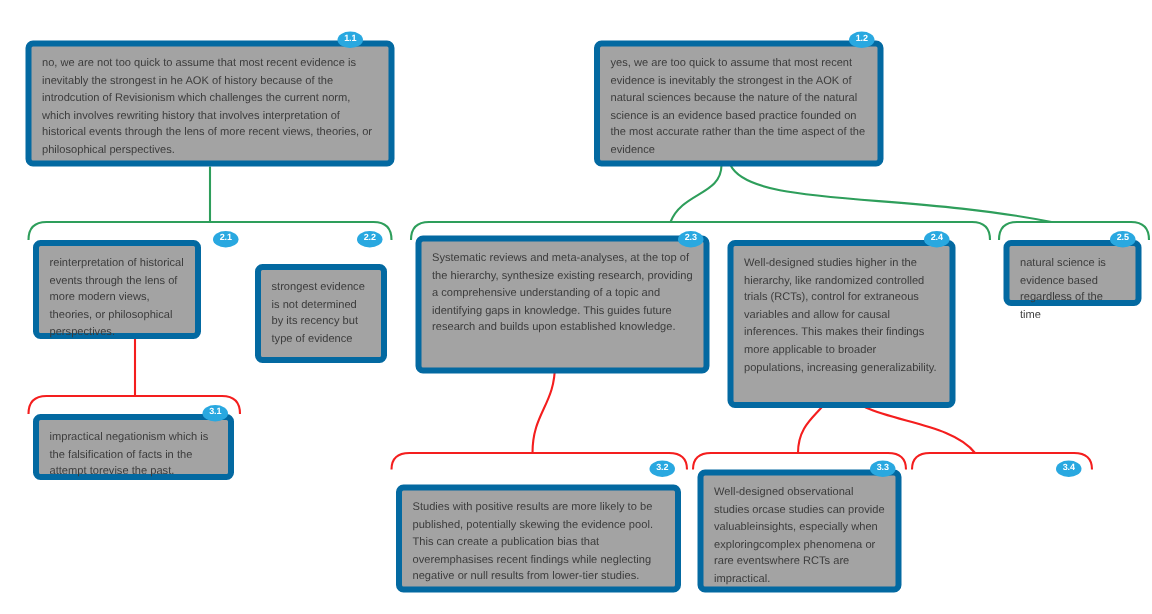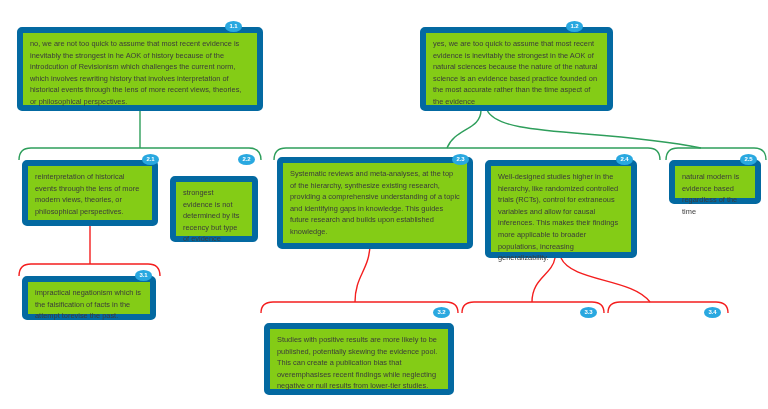--- a/index.html
+++ b/index.html
@@ -19,22 +19,22 @@
     position: absolute;
     left: 0;
     top: 0;
     width: 768px;
     height: 409px;
     pointer-events: none;
   }
   .node {
     position: absolute;
     box-sizing: border-box;
-    background: #84cc16;
-    border: 6px solid #0369a1;
+    background: #a3a3a3;
+    border: 4px solid #0369a1;
     border-radius: 5px;
     padding: 5px 7px 6px 7px;
     color: #3b3b3b;
     font-size: 7.4px;
     line-height: 11.6px;
     letter-spacing: 0.01px;
   }
   .node .txt {
     display: block;
     white-space: normal;
@@ -79,57 +79,60 @@
     <path d="M561,258 C572,282 632,278 650,302" fill="none" stroke="#f41e1e" stroke-width="1.4"></path>
     <path d="M462,313 Q462,302 474,302 L592,302 Q604,302 604,313" fill="none" stroke="#f41e1e" stroke-width="1.4"></path>
     <path d="M608,313 Q608,302 620,302 L716,302 Q728,302 728,313" fill="none" stroke="#f41e1e" stroke-width="1.4"></path>
   </svg>
 
   <div class="node" style="left:17px; top:27px; width:246px; height:84px;">
     <span class="txt">no, we are not too quick to assume that most recent evidence is inevitably the strongest in he AOK of history because of the introdcution of Revisionism which challenges the current norm, which involves rewriting history that involves interpretation of historical events through the lens of more recent views, theories, or philosophical perspectives.</span>
   </div>
   <div class="badge" style="left:225px; top:21px;">1.1</div>
 
-  <div class="node" style="left:420px; top:27px; width:193px; height:84px;">
+  <div class="node" style="left:396px; top:27px; width:193px; height:84px;">
     <span class="txt">yes, we are too quick to assume that most recent evidence is inevitably the strongest in the AOK of natural sciences because the nature of the natural science is an evidence based practice founded on the most accurate rather than the time aspect of the evidence</span>
   </div>
   <div class="badge" style="left:566px; top:21px;">1.2</div>
 
-  <div class="node" style="left:22px; top:160px; width:136px; height:66px;">
+  <div class="node" style="left:22px; top:160px; width:112px; height:66px;">
     <span class="txt">reinterpretation of historical events through the lens of more modern views, theories, or philosophical perspectives.</span>
   </div>
   <div class="badge" style="left:142px; top:154px;">2.1</div>
 
   <div class="node" style="left:170px; top:176px; width:88px; height:66px;">
     <span class="txt">strongest evidence is not determined by its recency but type of evidence</span>
   </div>
   <div class="badge" style="left:238px; top:154px;">2.2</div>
 
   <div class="node" style="left:277px; top:157px; width:196px; height:92px;">
     <span class="txt">Systematic reviews and meta-analyses, at the top of the hierarchy, synthesize existing research, providing a comprehensive understanding of a topic and identifying gaps in knowledge. This guides future research and builds upon established knowledge.</span>
   </div>
   <div class="badge" style="left:452px; top:154px;">2.3</div>
 
-  <div class="node" style="left:485px; top:160px; width:152px; height:98px;">
+  <div class="node" style="left:485px; top:160px; width:152px; height:112px;">
     <span class="txt">Well-designed studies higher in the hierarchy, like randomized controlled trials (RCTs), control for extraneous variables and allow for causal inferences. This makes their findings more applicable to broader populations, increasing generalizability.</span>
   </div>
   <div class="badge" style="left:616px; top:154px;">2.4</div>
 
   <div class="node" style="left:669px; top:160px; width:92px; height:44px;">
-    <span class="txt">natural modern is evidence based regardless of the time</span>
+    <span class="txt">natural science is evidence based regardless of the time</span>
   </div>
   <div class="badge" style="left:740px; top:154px;">2.5</div>
 
   <div class="node" style="left:22px; top:276px; width:134px; height:44px;">
     <span class="txt">impractical negationism which is the falsification of facts in the attempt torevise the past.</span>
   </div>
   <div class="badge" style="left:135px; top:270px;">3.1</div>
 
   <div class="node" style="left:264px; top:323px; width:190px; height:72px;">
     <span class="txt">Studies with positive results are more likely to be published, potentially skewing the evidence pool. This can create a publication bias that overemphasises recent findings while neglecting negative or null results from lower-tier studies.</span>
   </div>
   <div class="badge" style="left:433px; top:307px;">3.2</div>
 
+  <div class="node" style="left:465px; top:313px; width:136px; height:82px;">
+    <span class="txt">Well-designed observational studies orcase studies can provide valuableinsights, especially when exploringcomplex phenomena or rare eventswhere RCTs are impractical.</span>
+  </div>
   <div class="badge" style="left:580px; top:307px;">3.3</div>
 
   <div class="badge" style="left:704px; top:307px;">3.4</div>
 
 </div>
 
 </body></html>

